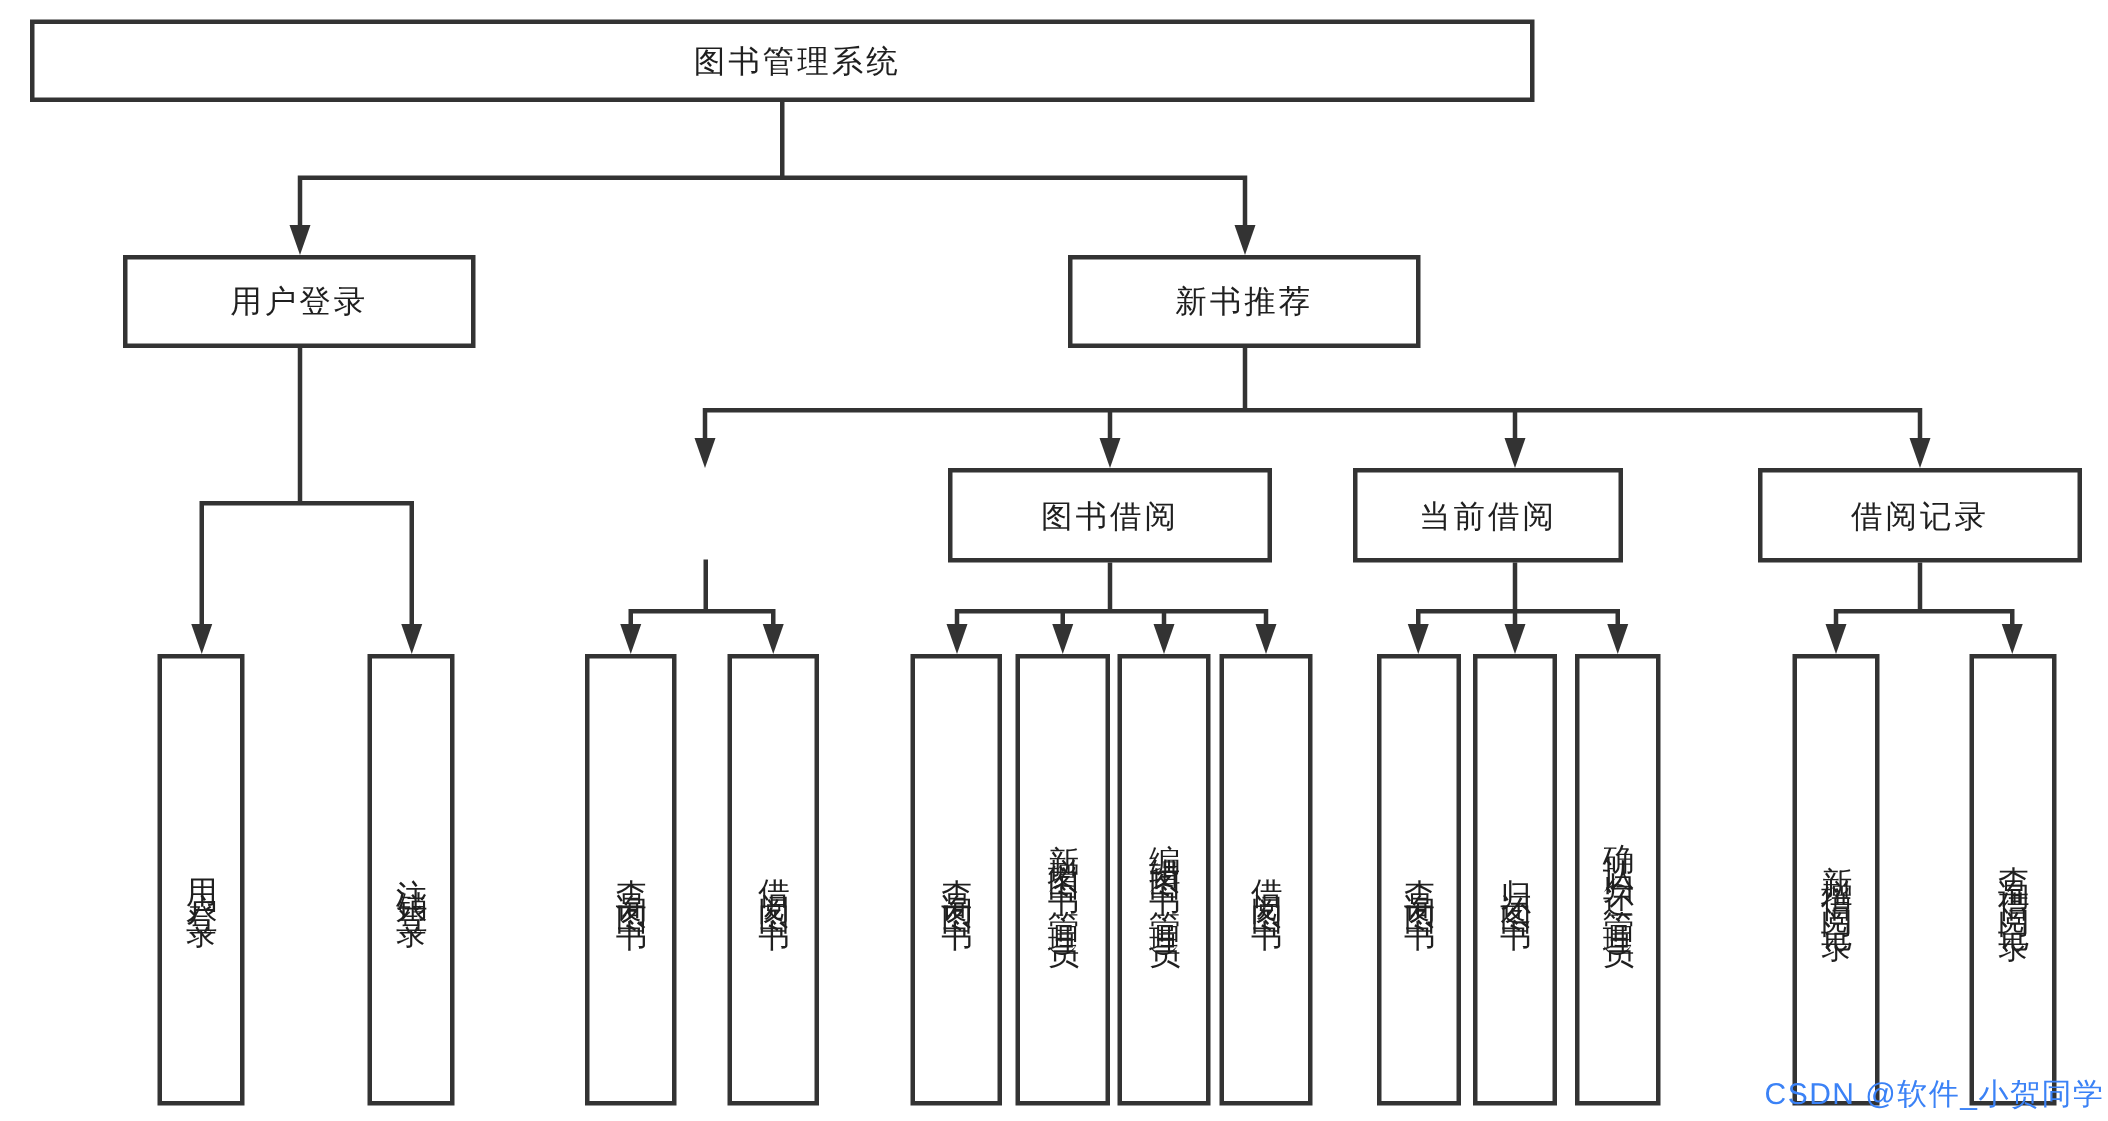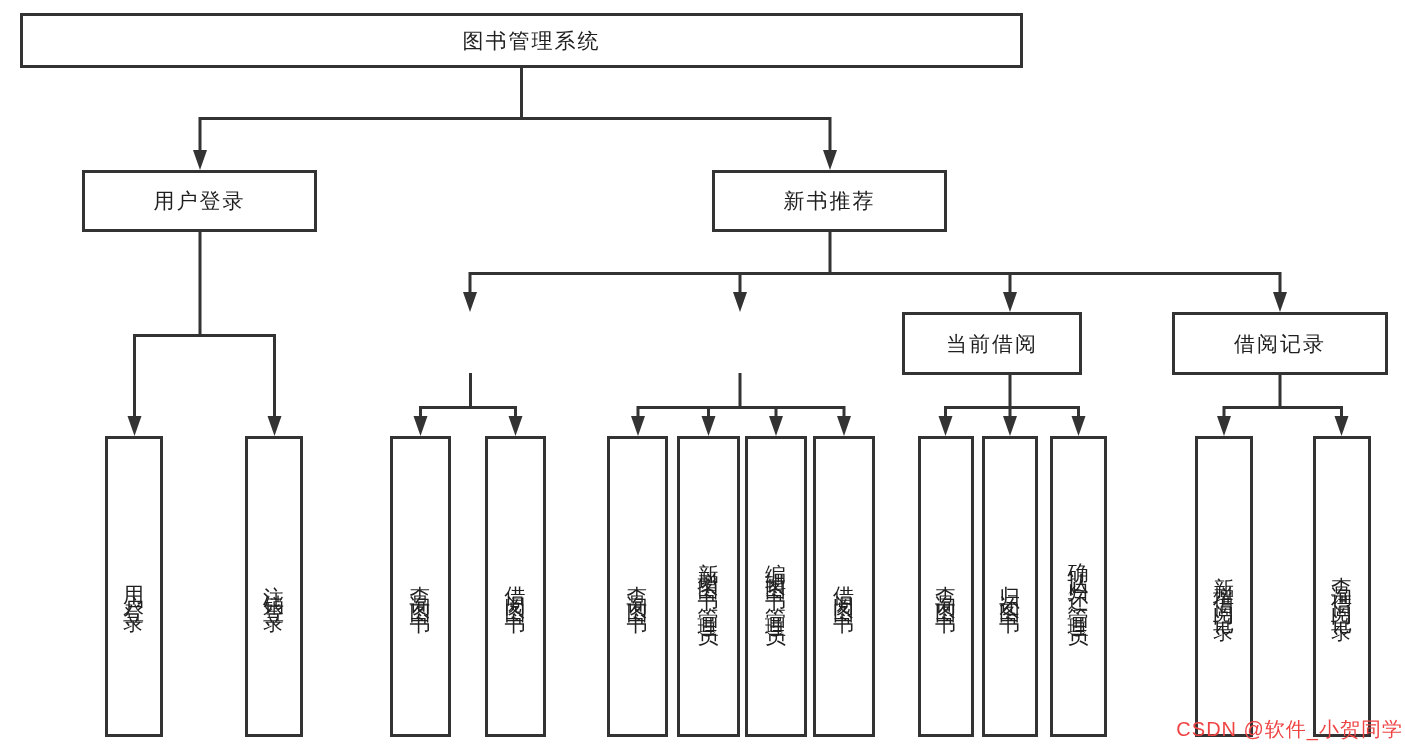--- a/index.html
+++ b/index.html
@@ -74,21 +74,21 @@
   .l-cb2 { left: 982px;  width: 56px; }
   .l-cb3 { left: 1050px; width: 57px; }
   .l-br1 { left: 1195px; width: 58px; }
   .l-br2 { left: 1313px; width: 58px; }
 
   .watermark {
     position: absolute;
     right: 2px;
     bottom: 4px;
     font-size: 20px;
-    color: #ef4444;
+    color: #3b82f6;
     letter-spacing: 1px;
     z-index: 5;
     white-space: nowrap;
   }
 </style>
 </head>
 <body>
 
 <div class="canvas">
 
@@ -139,20 +139,23 @@
     <span>图书管理系统</span>
   </div>
 
   <div class="node n-login">
     <span>用户登录</span>
   </div>
   <div class="node n-mgmt">
     <span>新书推荐</span>
   </div>
 
+  <div class="node n-borrow">
+    <span>图书借阅</span>
+  </div>
   <div class="node n-curr">
     <span>当前借阅</span>
   </div>
   <div class="node n-record">
     <span>借阅记录</span>
   </div>
 
   <div class="leaf l-ul1">
     <span class="vtext">用户登录</span>
   </div>

